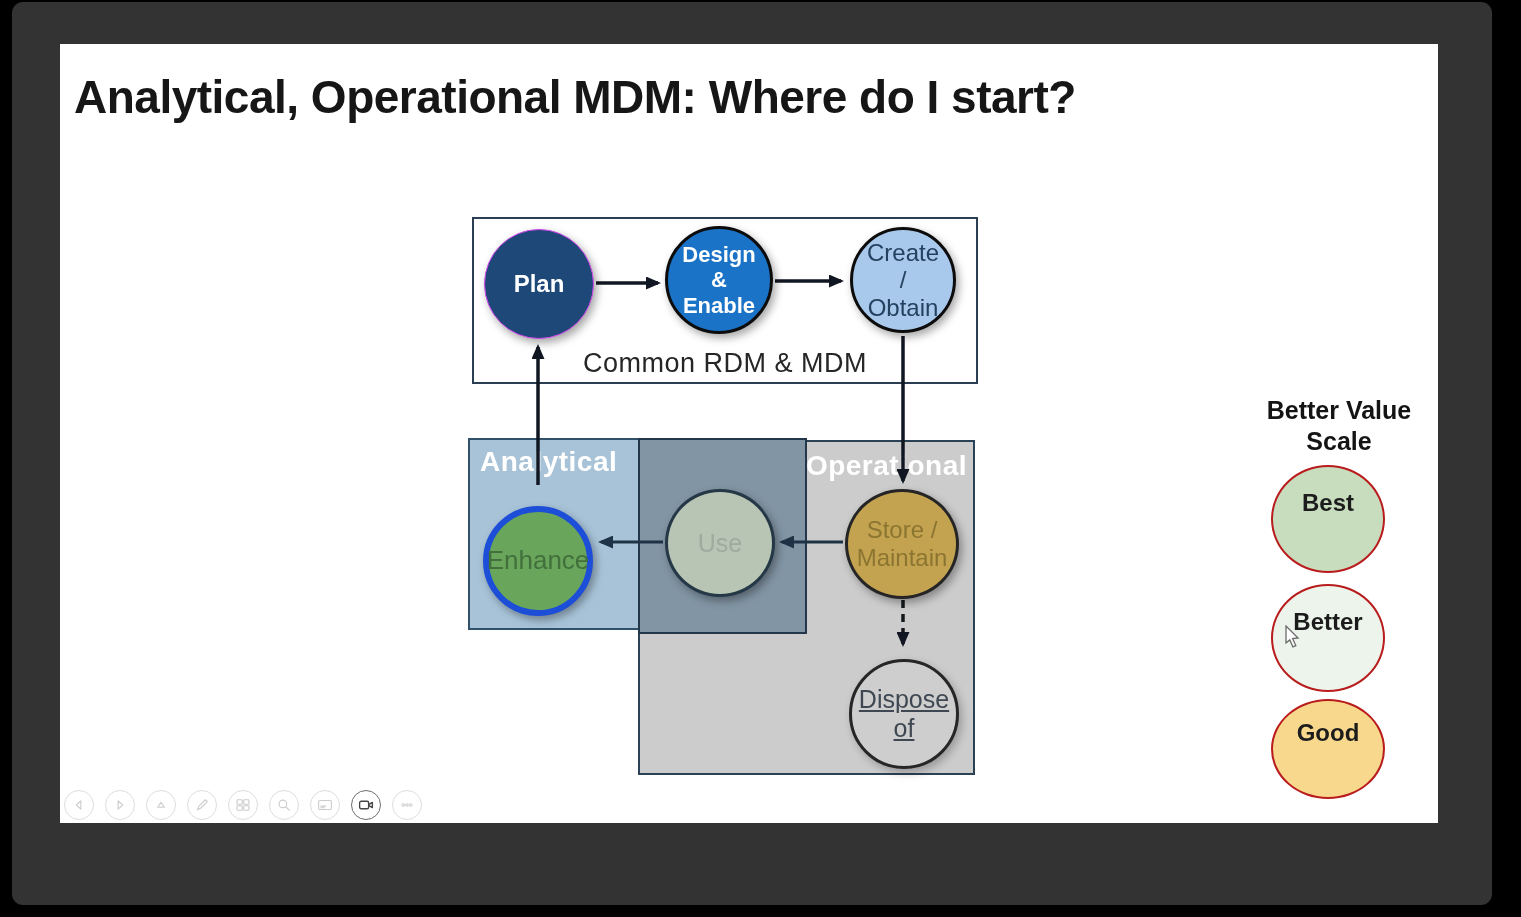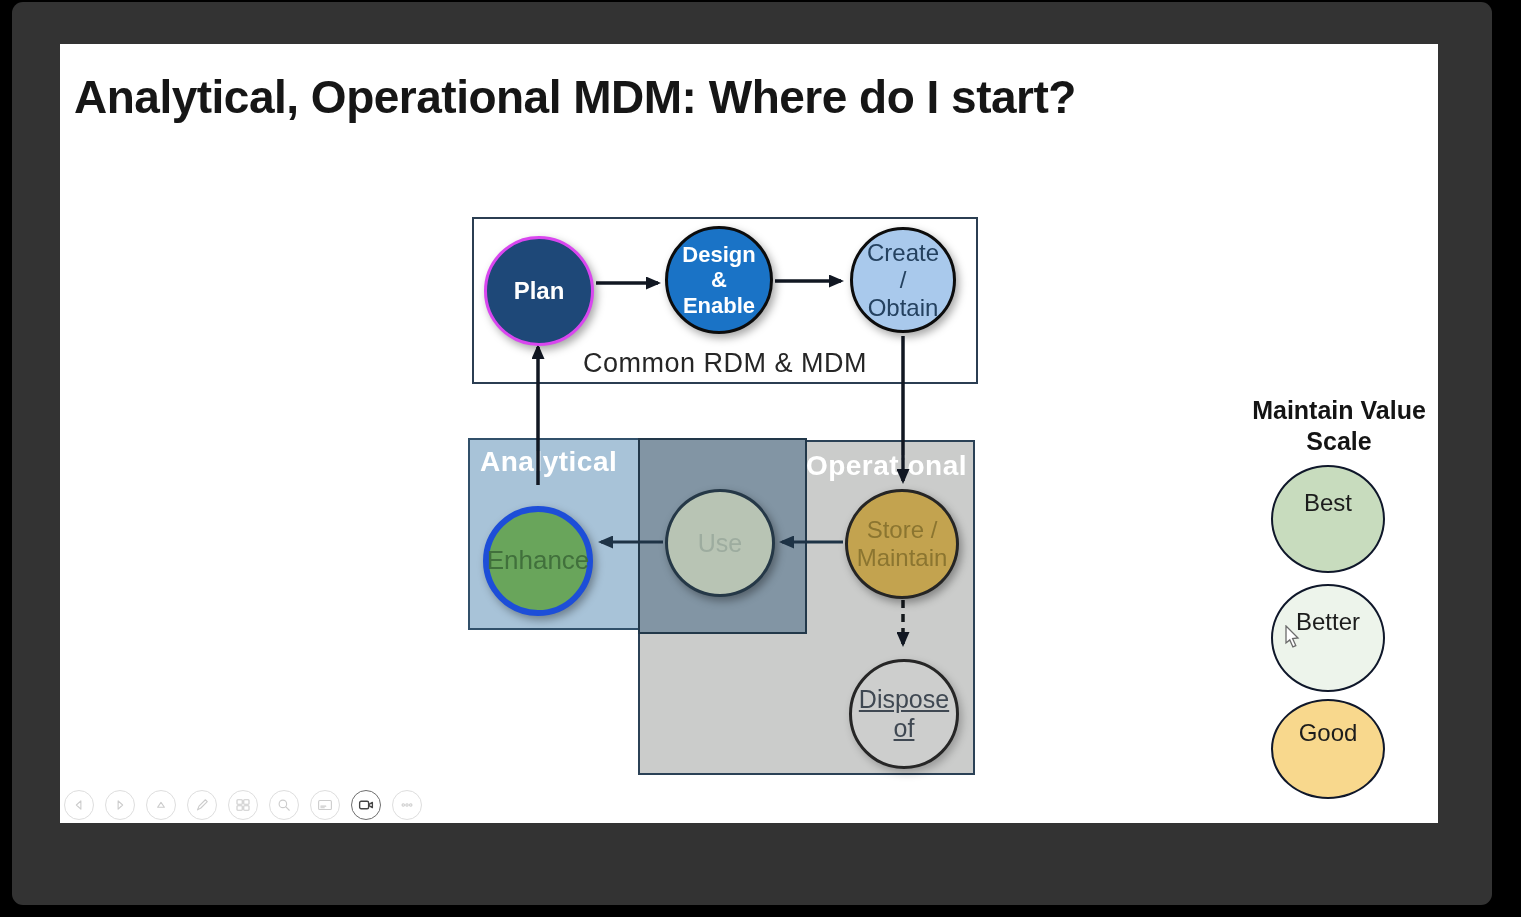--- a/index.html
+++ b/index.html
@@ -40,36 +40,36 @@
   .label-analytical{left:420px;top:402px;}
   .label-operational{left:700px;top:406px;width:207px;text-align:right;}
   
   .arrows{position:absolute;left:0;top:0;z-index:5;pointer-events:none;}
   
   .node{
     position:absolute;border-radius:50%;display:flex;align-items:center;justify-content:center;
     text-align:center;box-sizing:border-box;z-index:6;line-height:1.15;
     box-shadow:3px 4px 8px rgba(0,0,0,0.35);
   }
-  .node-plan{left:424px;top:192px;width:110px;height:110px;border:3px solid #d946ef;font-size:24px;font-weight:700;}
+  .node-plan{left:424px;top:185px;width:110px;height:110px;border:1px solid #d946ef;font-size:24px;font-weight:700;}
   .node-design{left:605px;top:182px;width:108px;height:108px;border:3px solid #0c0c0c;font-size:22px;font-weight:700;padding:0 10px;}
   .node-create{left:790px;top:183px;width:106px;height:106px;border:3px solid #0c0c0c;font-size:24px;padding:0 8px;}
   .node-enhance{left:423px;top:462px;width:110px;height:110px;border:6px solid #1d4ed8;font-size:26px;}
   .node-use{left:605px;top:445px;width:110px;height:108px;border:3px solid #253847;font-size:25px;}
   .node-store{left:785px;top:445px;width:114px;height:110px;border:3px solid #252525;font-size:24px;padding:0 8px;}
   .node-dispose{left:789px;top:615px;width:110px;height:110px;border:3px solid #262626;font-size:25px;box-shadow:3px 4px 8px rgba(0,0,0,0.25);}
   
   .legend-title{
     position:absolute;left:1188px;top:351px;width:182px;text-align:center;
     font-size:25px;line-height:31px;color:#141414;font-weight:600;
   }
   .legend-circle{
-    position:absolute;border-radius:50%;border:2px solid #0f172a;box-sizing:border-box;
+    position:absolute;border-radius:50%;border:2px solid #b91c1c;box-sizing:border-box;
     display:flex;align-items:center;justify-content:center;
-    font-size:24px;font-weight:400;color:#1c1c1c;
+    font-size:24px;font-weight:700;color:#1c1c1c;
   }
   .legend-circle span{transform:translateY(-16px);}
   .legend-best{left:1211px;top:421px;width:114px;height:108px;}
   .legend-better{left:1211px;top:540px;width:114px;height:108px;}
   .legend-good{left:1211px;top:655px;width:114px;height:100px;}
   
   .toolbar{
     position:absolute;left:4px;top:746px;display:flex;gap:11px;z-index:8;
   }
   .tbtn{
@@ -119,21 +119,21 @@
 
     <div class="node node-plan" style="background: rgb(30, 72, 120); color: rgb(255, 255, 255);">Plan</div>
     <div class="node node-design" style="background: rgb(26, 115, 198); color: rgb(255, 255, 255);">Design &amp; Enable</div>
     <div class="node node-create" style="background: rgb(169, 201, 236); color: rgb(36, 65, 95);">Create / Obtain</div>
     <div class="node node-enhance" style="background: rgb(105, 165, 91); color: rgb(65, 112, 60);">Enhance</div>
     <div class="node node-use" style="background: rgb(184, 196, 180); color: rgb(157, 172, 159);">Use</div>
     <div class="node node-store" style="background: rgb(195, 163, 79); color: rgb(139, 117, 48);">Store / Maintain</div>
     <div class="node node-dispose" style="background: rgb(205, 206, 205); color: rgb(63, 72, 82); text-decoration: underline;">Dispose of</div>
 
     <div class="legend-title">
-      <div>Maintain Value</div>
+      <div>Better Value</div>
       <div>Scale</div>
     </div>
     <div class="legend-circle legend-best" style="background: rgb(200, 220, 190);">
       <span>Best</span>
     </div>
     <div class="legend-circle legend-better" style="background: rgb(237, 244, 235);">
       <span>Better</span>
     </div>
     <div class="legend-circle legend-good" style="background: rgb(248, 216, 141);">
       <span>Good</span>

